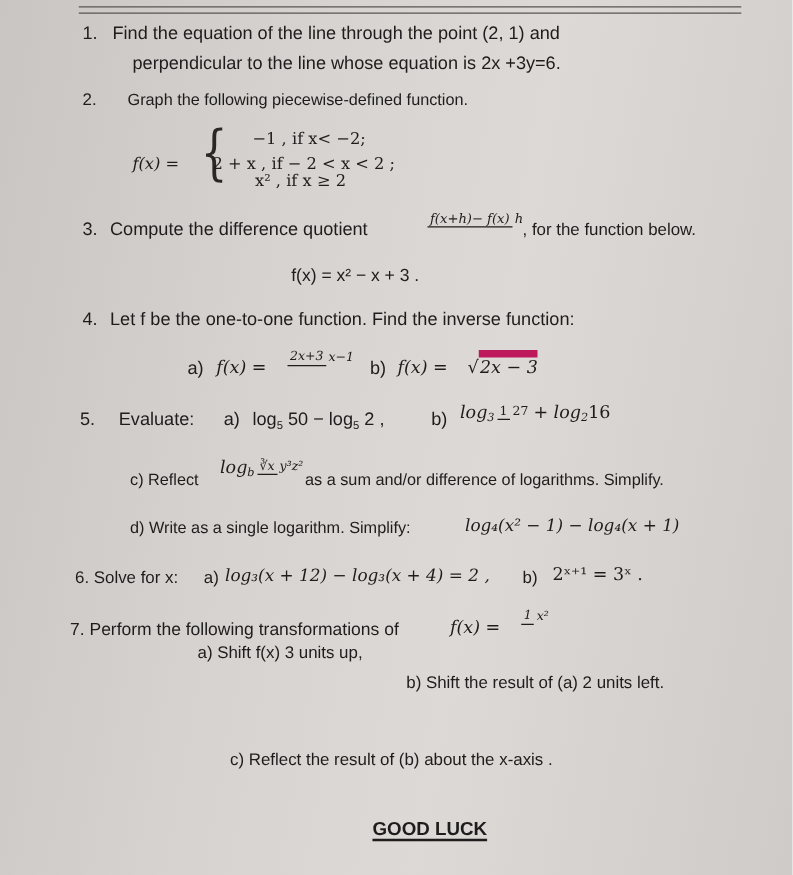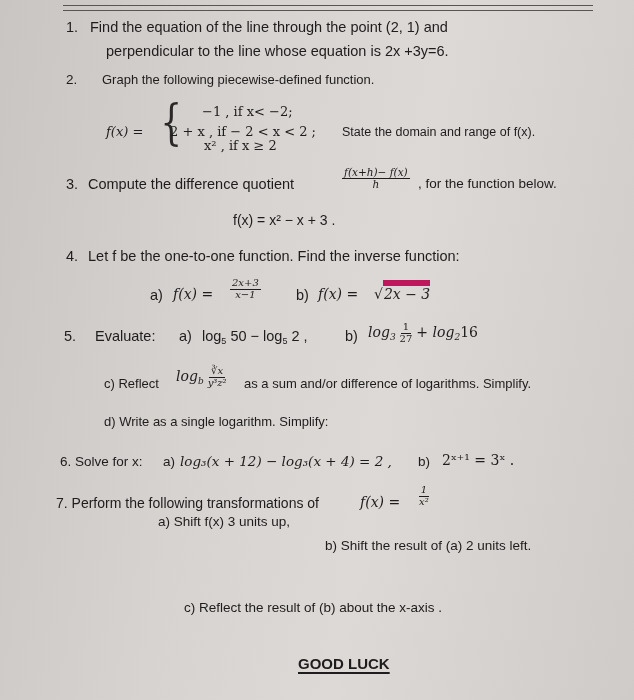--- a/index.html
+++ b/index.html
@@ -11,21 +11,21 @@
     }
     .page { position: absolute; inset: 0; }
     .abs { position: absolute; white-space: nowrap; }
     .rule {
       position: absolute; left: 63px; width: 530px; height: 4px;
       border-top: 1px solid #5a5555; border-bottom: 1px solid #5a5555;
     }
     .txt { font-size: 14.5px; }
     .math { font-family: "DejaVu Serif", serif; font-style: italic; font-size: 14px; }
     .mathup { font-family: "DejaVu Serif", serif; font-size: 14px; }
-    .frac { display: inline-flex; flex-direction: column; align-items: center; vertical-align: middle; font-size: 10px; line-height: 1.05; margin: 0 2px; }
+    .frac { display: inline-flex; flex-direction: row; align-items: center; vertical-align: middle; font-size: 10px; line-height: 1.05; margin: 0 2px; }
     .frac .num { border-bottom: 1px solid #1e1c1c; padding: 0 2px; }
     .frac .den { padding: 0 2px; }
     .sub { font-size: 9px; vertical-align: -3px; }
     .brace { font-family: "DejaVu Serif", serif; font-size: 48px; font-weight: 100; line-height: 1; transform: scaleX(0.7); color: #2a2727; }
     .pw-row { position: absolute; font-family: "DejaVu Serif", serif; font-size: 13px; white-space: nowrap; }
     .sqrt { border-top: 6px solid #be185d; padding-left: 1px; }
     .good { font-weight: bold; font-size: 15px; text-decoration: underline; text-decoration-thickness: 2px; text-underline-offset: 3px; }
   </style>
 </head>
 <body>
@@ -38,21 +38,20 @@
   <div class="abs txt" style="left:90px; top:19px;">Find the equation of the line through the point (2, 1) and</div>
   <div class="abs txt" style="left:106px; top:43px;">perpendicular to the line whose equation is 2x +3y=6.</div>
 
   <div class="abs txt" style="left:66px; top:72px; font-size:13.5px;">2.</div>
   <div class="abs txt" style="left:102px; top:72px; font-size:13px;">Graph the following piecewise-defined function.</div>
   <div class="abs math" style="left:106px; top:124px; font-size:13px;">f(x) =</div>
   <div class="abs brace" style="left:156px; top:98px;">{</div>
   <div class="pw-row" style="left:202px; top:104px;">−1 , if x&lt; −2;</div>
   <div class="pw-row" style="left:170px; top:124px;">2 + x , if  − 2 &lt; x &lt; 2 ;</div>
   <div class="pw-row" style="left:204px; top:138px;">x² , if x ≥ 2</div>
-  <div class="abs txt" style="left:342px; top:125px; font-size:12.5px;">State the domain and range of f(x).</div>
 
   <div class="abs txt" style="left:66px; top:176px;">3.</div>
   <div class="abs txt" style="left:88px; top:176px;">Compute the difference quotient</div>
   <div class="abs" style="left:340px; top:167px;">
     <span class="frac math" style="font-size:10.5px;">
       <span class="num">f(x+h)− f(x)</span>
       <span class="den">h</span>
     </span>
   </div>
   <div class="abs txt" style="left:418px; top:176px; font-size:13.5px;">, for the function below.</div>
@@ -83,20 +82,21 @@
       </span><span>+ log</span><span class="sub">2</span><span style="font-style:normal;">16</span></div>
 
   <div class="abs txt" style="left:104px; top:376px; font-size:13px;">c) Reflect</div>
   <div class="abs math" style="left:176px; top:366px;"><span>log</span><span class="sub">b</span><span class="frac">
         <span class="num">∛x</span>
         <span class="den">y³z²</span>
       </span></div>
   <div class="abs txt" style="left:104px; top:414px; font-size:13px;">d) Write as a single logarithm. Simplify:</div>
 
   <div class="abs txt" style="left:244px; top:376px; font-size:13px;">as a sum and/or difference of logarithms. Simplify.</div>
+  <div class="abs math" style="left:372px; top:413px; font-size:13.5px;">log₄(x² − 1) − log₄(x + 1)</div>
 
   <div class="abs txt" style="left:60px; top:454px; font-size:13.5px;">6. Solve for x:</div>
   <div class="abs txt" style="left:163px; top:454px; font-size:13.5px;">a)</div>
   <div class="abs math" style="left:180px; top:453px; font-size:13.5px;">log₃(x + 12) − log₃(x + 4) = 2 ,</div>
   <div class="abs txt" style="left:418px; top:454px; font-size:13.5px;">b)</div>
   <div class="abs mathup" style="left:442px; top:452px; font-size:14px;">2ˣ⁺¹ = 3ˣ .</div>
 
   <div class="abs txt" style="left:56px; top:495px; font-size:14px;">7. Perform the following transformations of</div>
   <div class="abs math" style="left:360px; top:494px;">f(x) =</div>
   <div class="abs" style="left:415px; top:485px;">

